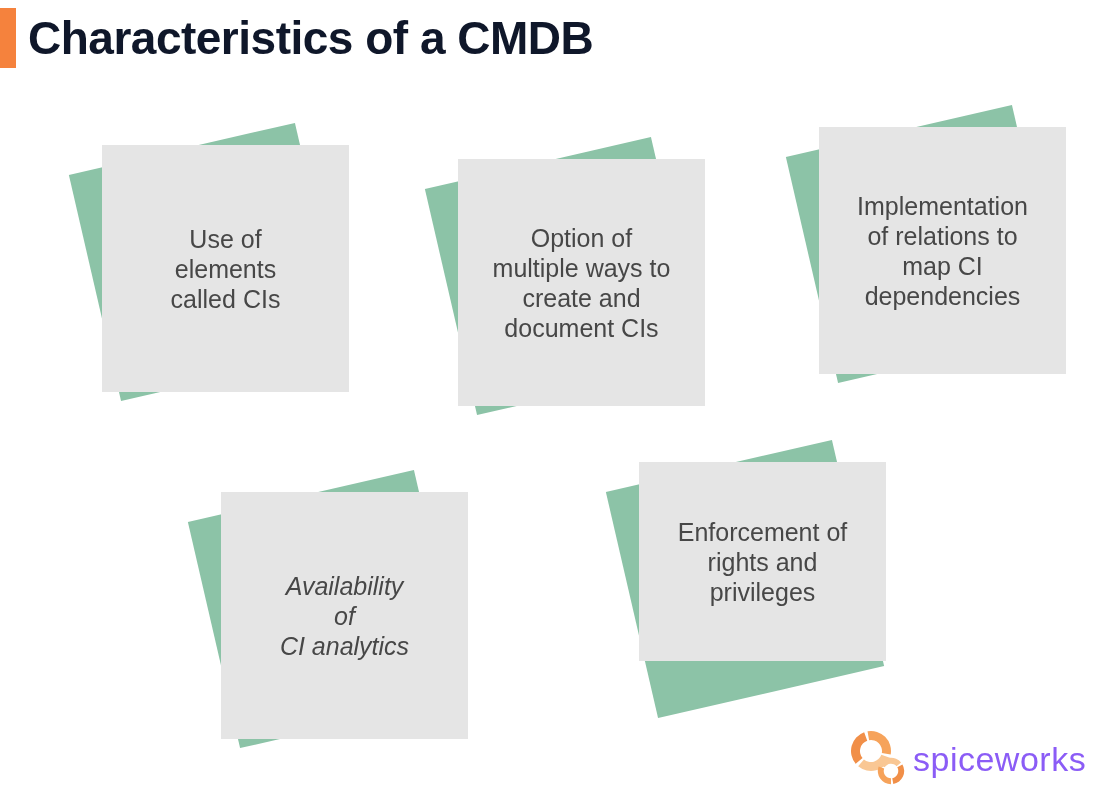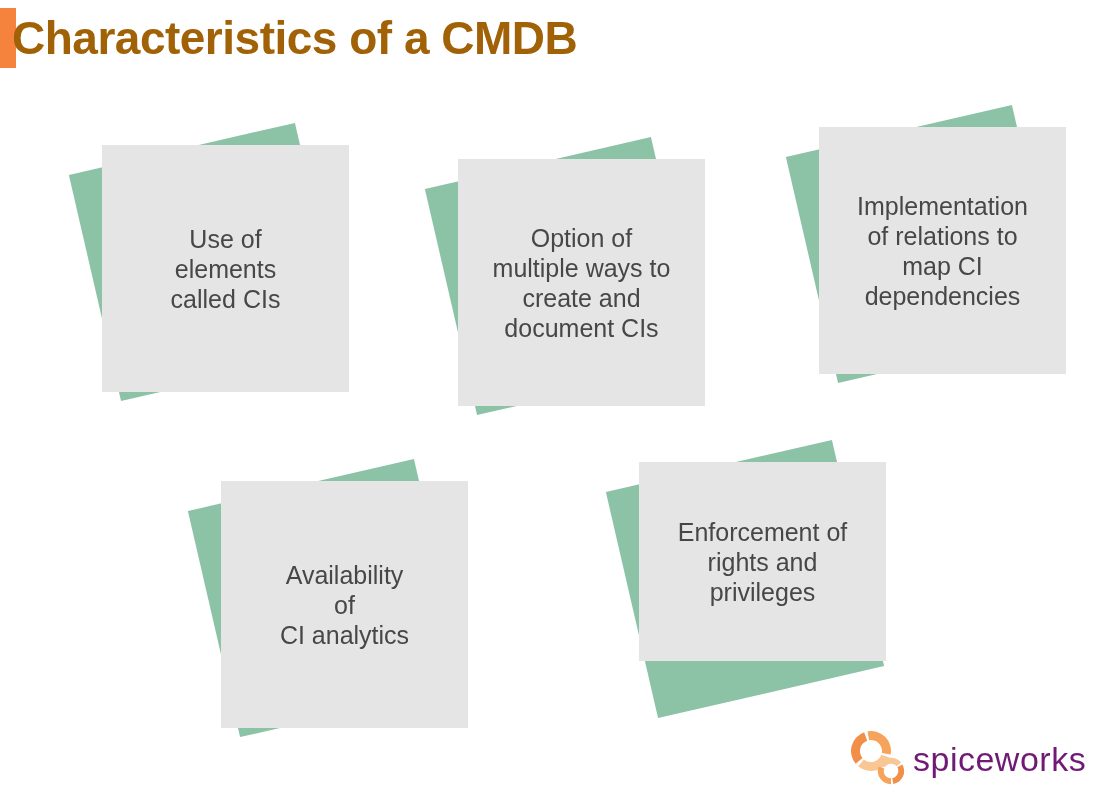--- a/index.html
+++ b/index.html
@@ -14,26 +14,26 @@
 
   
   .accent-bar {
     position: absolute;
     left: 0; top: 8px;
     width: 16px; height: 60px;
     background: #F5823D;
   }
   .page-title {
     position: absolute;
-    left: 12px; top: 12px;
+    left: 28px; top: 12px;
     margin: 0;
     font-size: 46px;
     line-height: 52px;
     font-weight: 700;
-    color: #a16207;
+    color: #0f172a;
     letter-spacing: -0.5px;
     white-space: nowrap;
   }
 
   
   .card {
     position: absolute;
     width: 247px; height: 247px;
   }
   .card-back {
@@ -58,35 +58,35 @@
     line-height: 1.2;
     font-weight: 400;
     color: #474747;
     text-align: center;
     white-space: pre-line;
   }
 
   .card-1 { left: 102px; top: 145px; }
   .card-2 { left: 458px; top: 159px; }
   .card-3 { left: 819px; top: 127px; }
-  .card-4 { left: 221px; top: 481px; }
+  .card-4 { left: 221px; top: 492px; font-style: italic; }
   .card-5 { left: 639px; top: 462px; height: 199px; }
 
   
   .brand {
     position: absolute;
     left: 846px; top: 729px;
     display: flex;
     align-items: center;
   }
   .brand-logo { display: block; }
   .brand-wordmark {
     margin-left: 5px;
     font-size: 34px;
-    color: #701a75;
+    color: #8b5cf6;
     letter-spacing: 0.5px;
     white-space: nowrap;
   }
 </style>
 </head>
 <body>
 
 <div class="canvas">
 
   <span class="accent-bar"></span>

